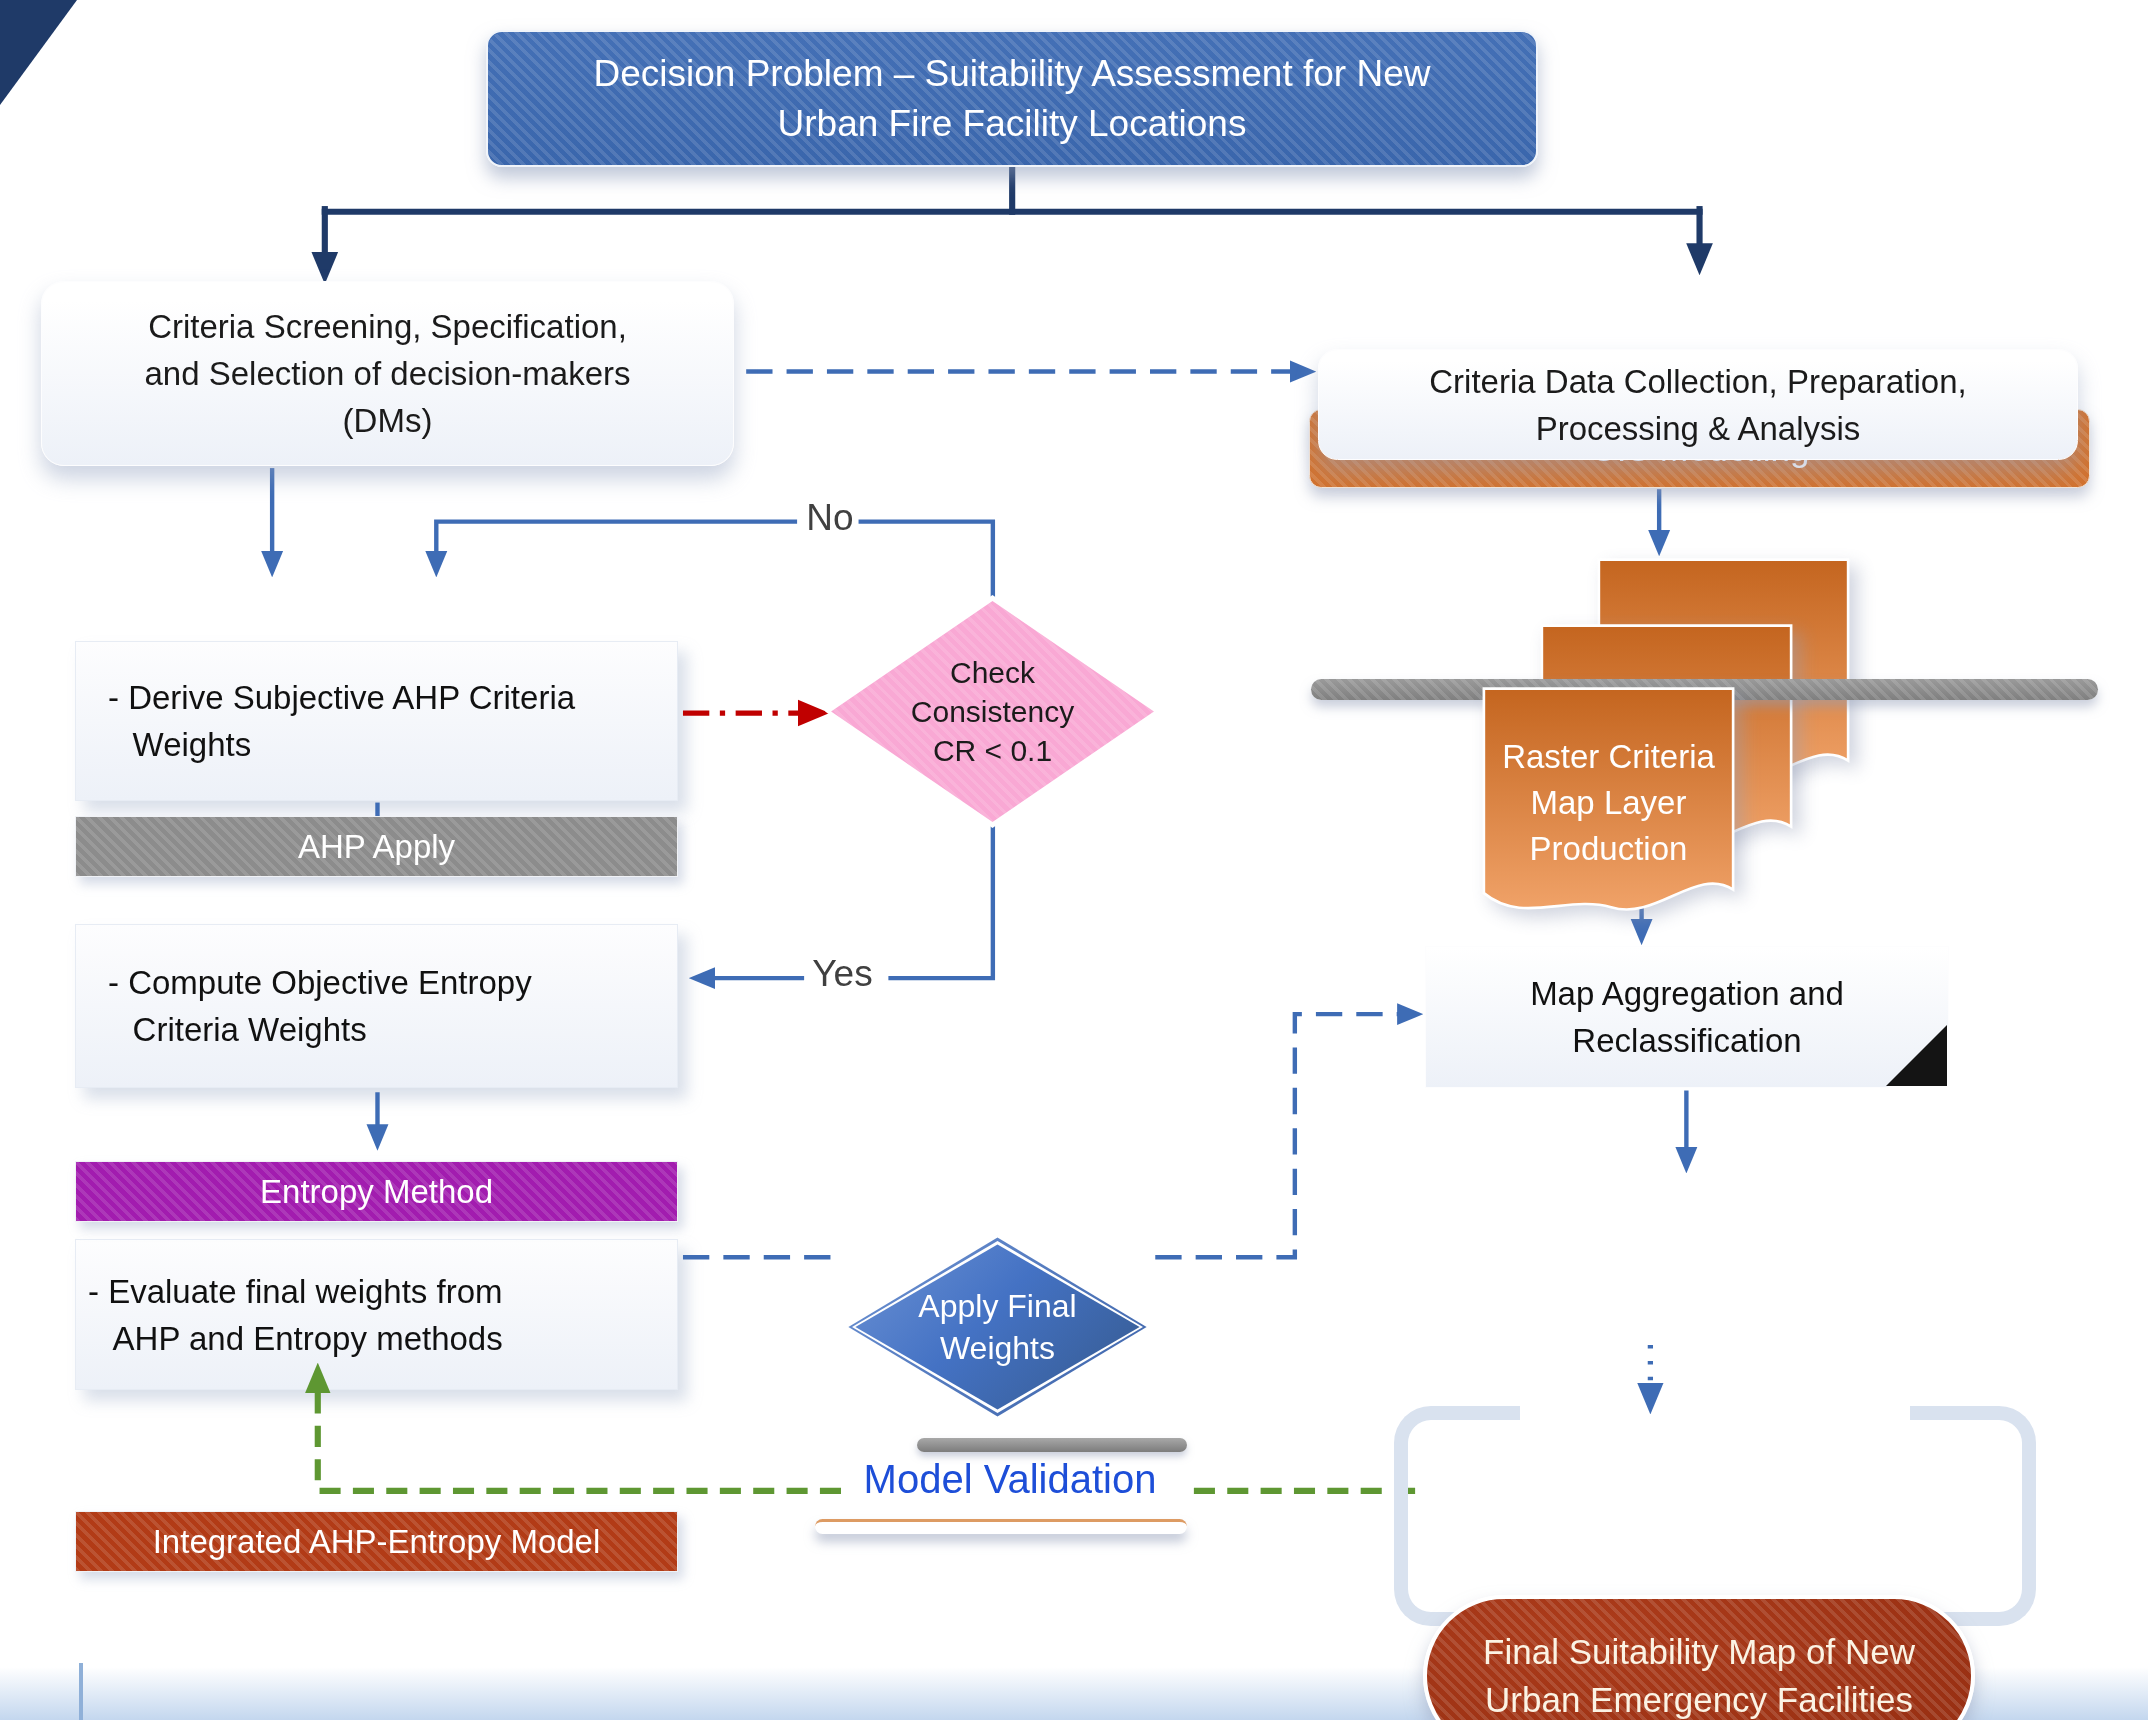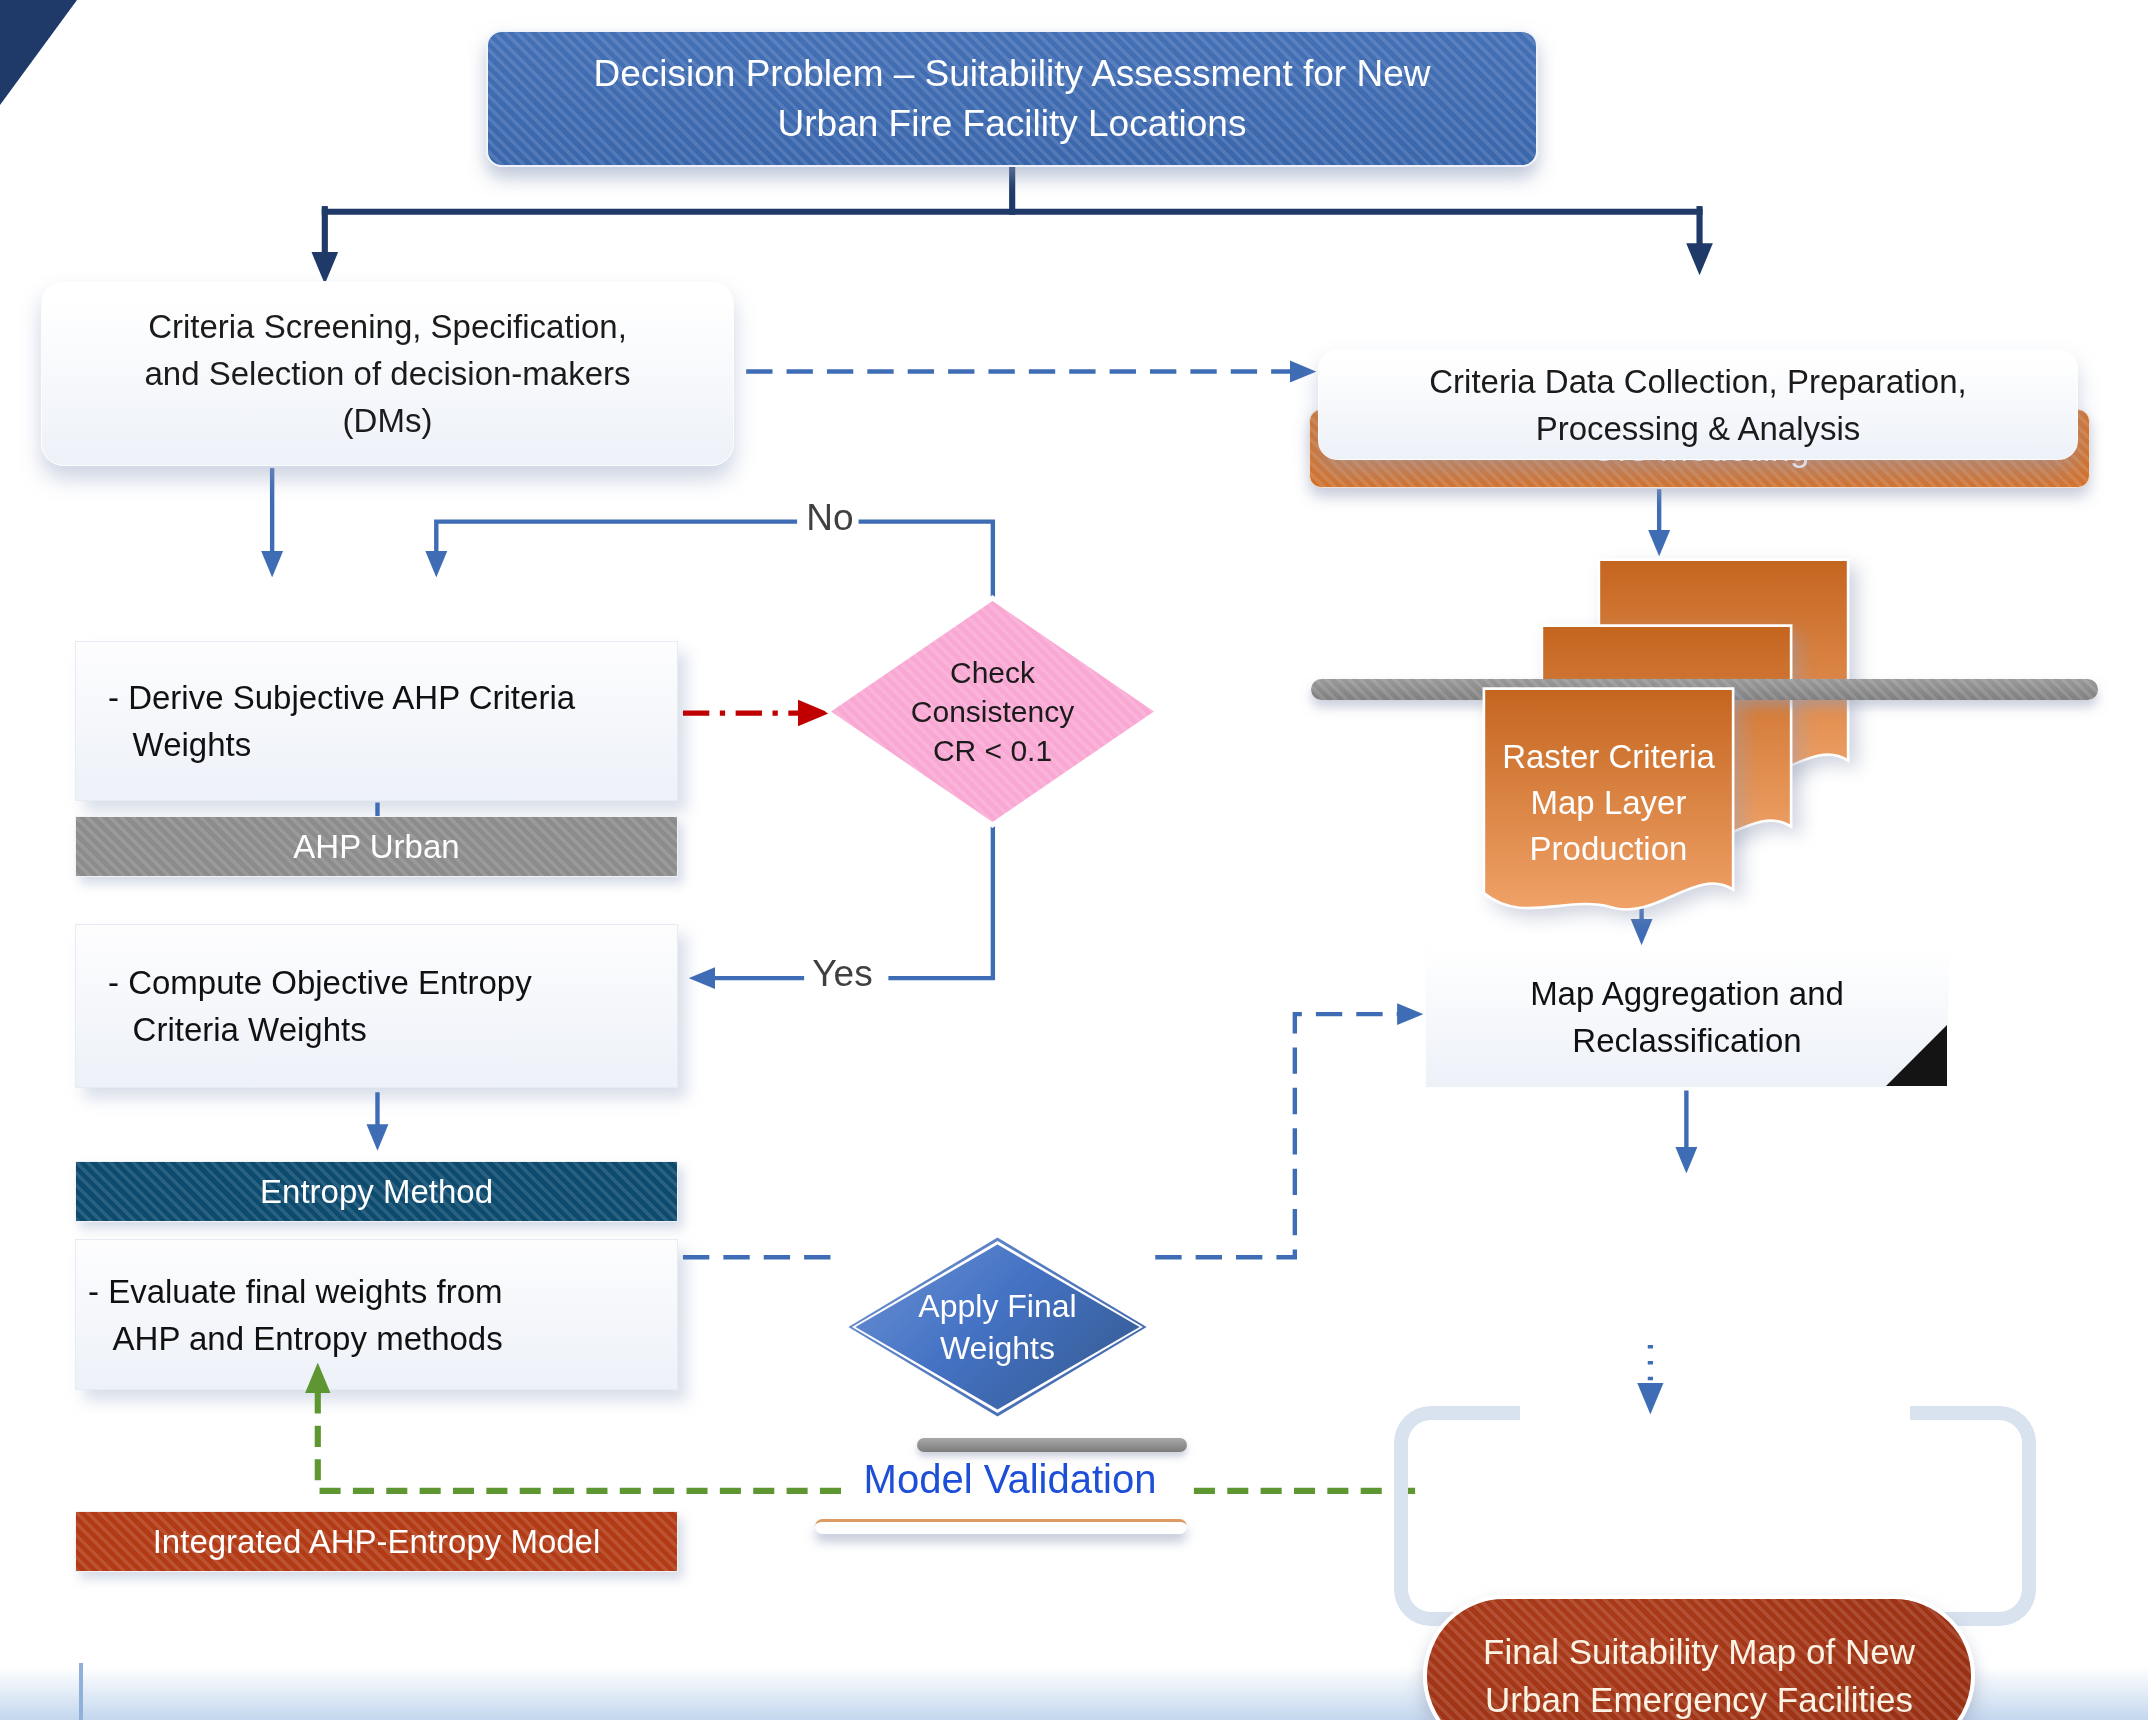--- a/index.html
+++ b/index.html
@@ -29,21 +29,21 @@
   .gisbar{left:1311px;top:463px;width:787px;height:21px;background:linear-gradient(180deg,#9a9a9a,#7f7f7f);
       border-radius:10.5px;box-shadow:0 7px 10.5px rgba(150,160,185,.5);}
   
   .mhead{left:75px;width:603px;height:61px;color:#fff;font-size:33px;
       box-shadow:5.3px 7px 10.5px rgba(150,165,195,.4);border:1.8px solid #f0f2f6;}
   .mbody{left:75px;width:603px;background:linear-gradient(180deg,#FDFDFE,#EDF1F8);border:1.8px solid #E7ECF4;
       box-shadow:8.8px 10.5px 14px rgba(150,165,195,.35);font-size:33px;line-height:47px;color:#111;
       display:flex;flex-direction:column;justify-content:center;align-items:flex-start;padding-left:32px;box-sizing:border-box;}
   .mbody .l2{padding-left:24.6px;}
   .ahp-h{top:579px;background:#8C8C8C;}   .ahp-b{top:641px;height:160px;}
-  .ent-h{top:863px;background:#0c4a6e;}   .ent-b{top:924px;height:164px;}
+  .ent-h{top:863px;background:#a21caf;}   .ent-b{top:924px;height:164px;}
   .int-h{top:1152px;background:#B23B16;}  .int-b{top:1239px;height:151px;padding-left:12px;}
   
   .dia{clip-path:polygon(50% 0,100% 50%,50% 100%,0 50%);}
   .d1o{left:825px;top:595px;width:335px;height:233px;background:#fff;filter:drop-shadow(7px 8.8px 8px rgba(150,160,185,.55));}
   .d1i{position:absolute;inset:6.1px;background:#f9a8d4;display:flex;align-items:center;justify-content:center;
       text-align:center;font-size:30px;line-height:39px;color:#1b1b1b;}
   .d2o{left:844px;top:1233px;width:307px;height:188px;background:#fff;filter:drop-shadow(7px 8.8px 8px rgba(140,150,180,.6));}
   .d2a{position:absolute;inset:4.4px;background:linear-gradient(135deg,#6C92D4,#3C63A9);}
   .d2b{position:absolute;inset:8px;background:#fff;}
   .d2c{position:absolute;inset:11.4px;background:linear-gradient(135deg,#6C92D4 0%,#4472C4 45%,#35598C 100%);
@@ -155,21 +155,21 @@
   <div class="abs node gishead hatch">
     <span>GIS Modelling</span>
   </div>
   <div class="abs node whitebox gisbody">
     <span class="pre">Criteria Data Collection, Preparation,
 Processing &amp; Analysis</span>
   </div>
   <div class="abs gisbar hatch deco"></div>
 
   <div class="abs node mhead ahp-h hatch">
-    <span>AHP Urban</span>
+    <span>AHP Apply</span>
   </div>
   <div class="abs mbody ahp-b">
     <span class="l1">- Derive Subjective AHP Criteria</span>
     <span class="l2">Weights</span>
   </div>
 
   <div class="abs node mhead ent-h hatch">
     <span>Entropy Method</span>
   </div>
   <div class="abs mbody ent-b">

